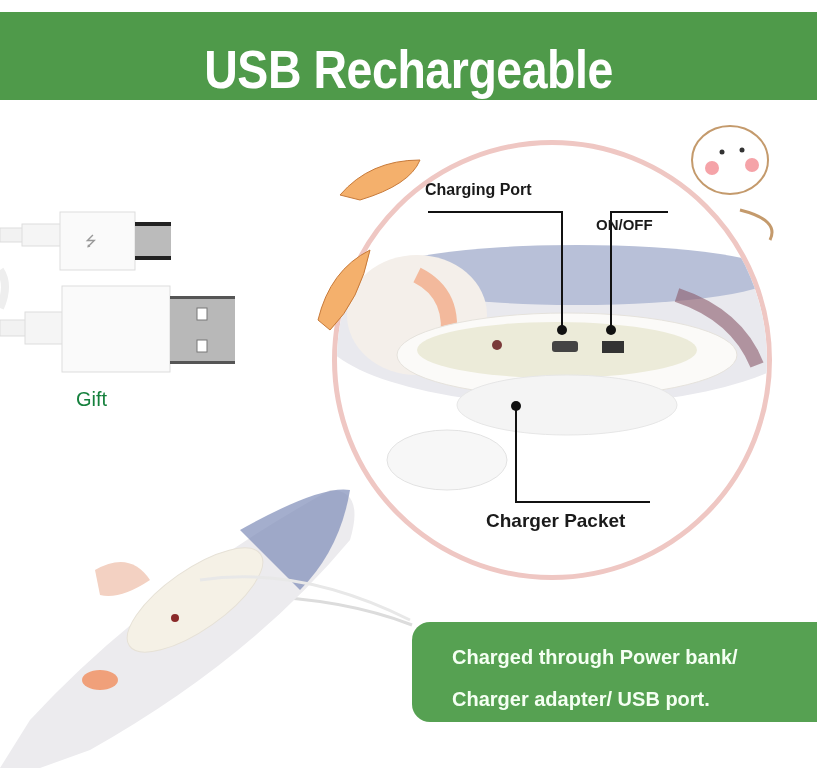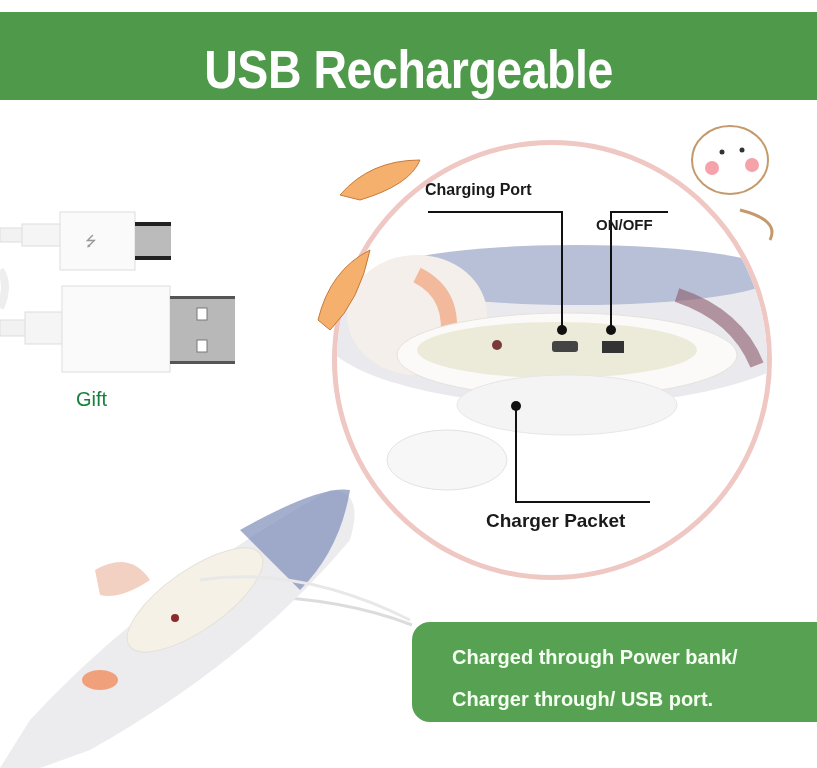--- a/index.html
+++ b/index.html
@@ -122,14 +122,14 @@
   <path d="M240 60 Q320 15 350 20 Q340 80 300 120 Z" fill="#7d8cb8" opacity="0.7"></path>
   <ellipse cx="195" cy="130" rx="80" ry="30" transform="rotate(-35 195 130)" fill="#f5f1e6" stroke="#e6e1d6"></ellipse>
   <circle cx="175" cy="148" r="4" fill="#8a2a2a"></circle>
   <path d="M95 100 Q130 80 150 110 Q120 130 100 125 Z" fill="#f3d1c2"></path>
   <path d="M200 110 Q300 95 410 150" stroke="#e8e8e8" stroke-width="3" fill="none"></path>
   <ellipse cx="100" cy="210" rx="18" ry="10" fill="#f0a07a"></ellipse>
 </svg>
 
 <div class="info-box">
   <span class="info-line">Charged through Power bank/</span>
-  <span class="info-line">Charger through/ USB port.</span>
+  <span class="info-line">Charger adapter/ USB port.</span>
 </div>
 
 </body></html>

